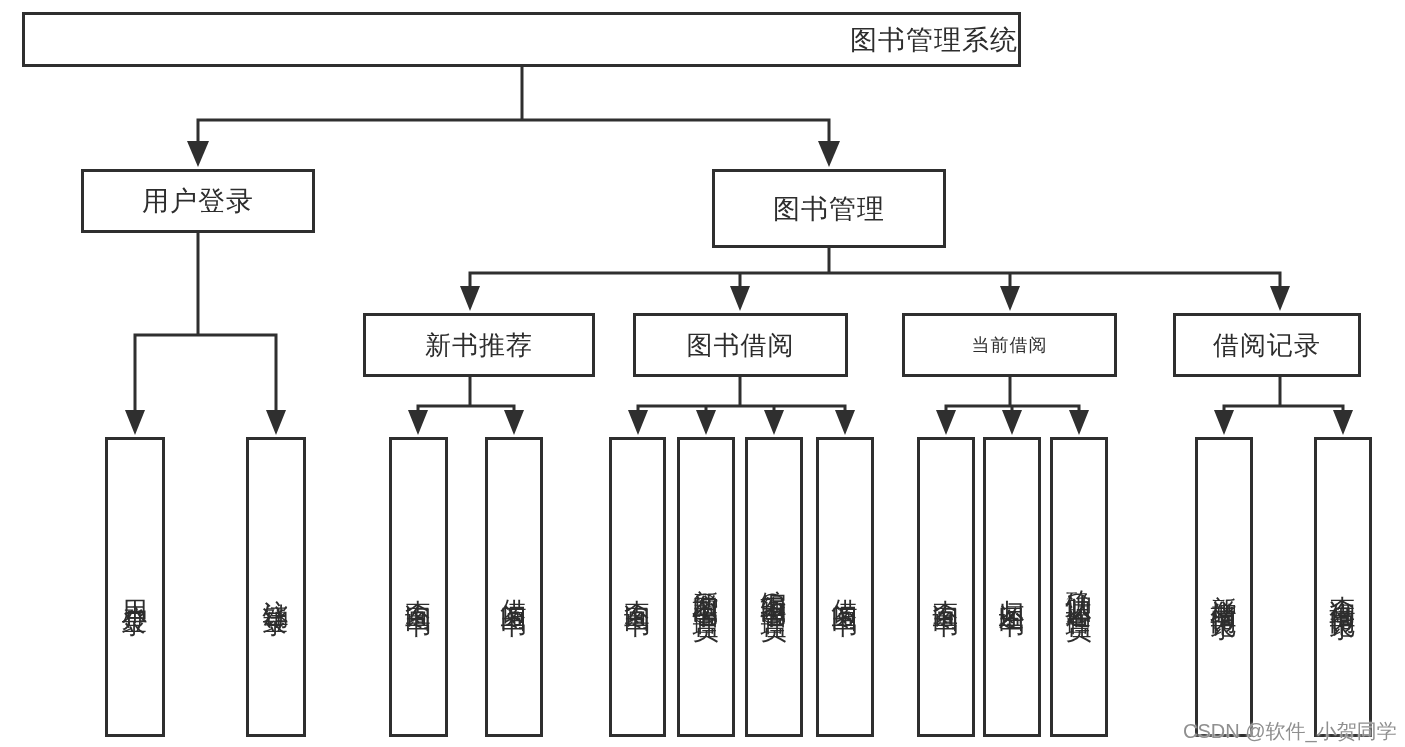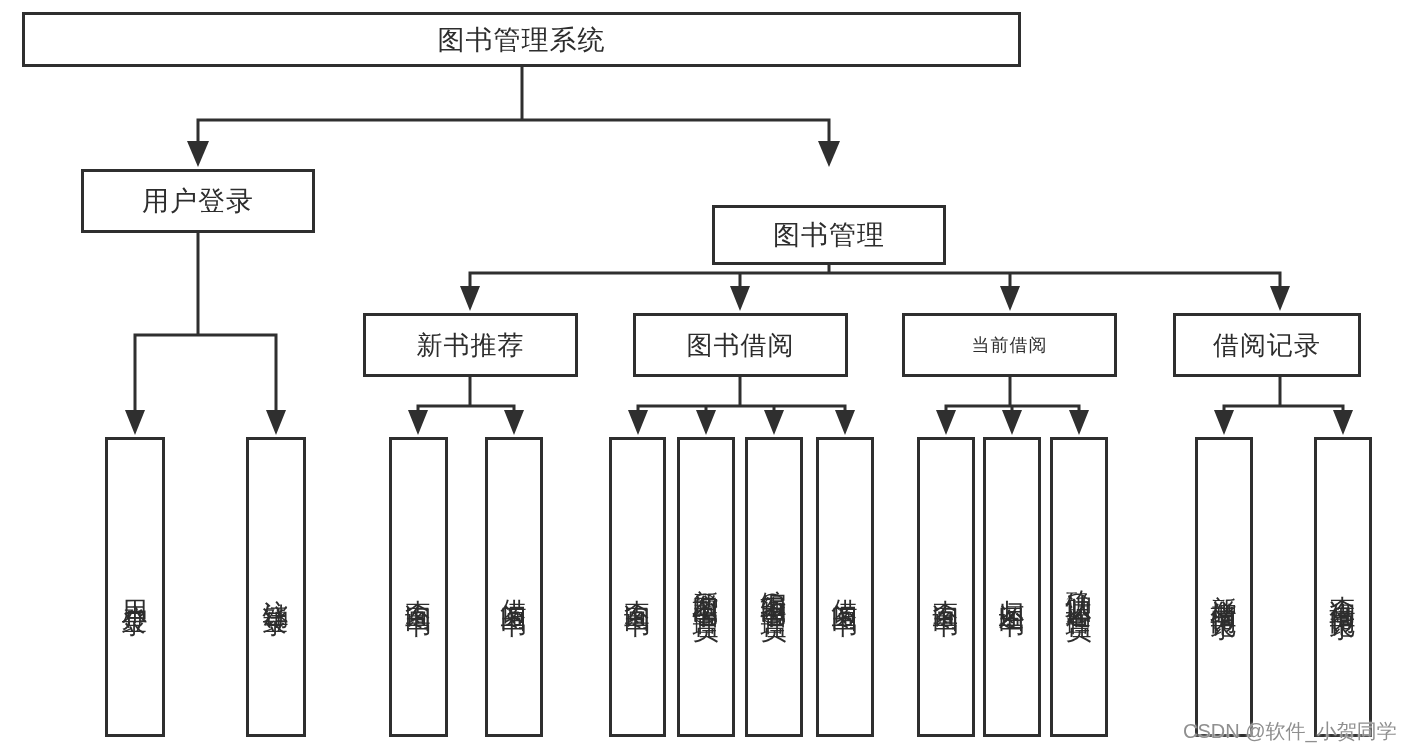--- a/index.html
+++ b/index.html
@@ -105,32 +105,32 @@
     <polygon fill="#2f2f2f" stroke="none" points="936,410 956,410 946,435"></polygon>
     <polygon fill="#2f2f2f" stroke="none" points="1002,410 1022,410 1012,435"></polygon>
     <polygon fill="#2f2f2f" stroke="none" points="1069,410 1089,410 1079,435"></polygon>
 
     <path d="M1280 377 V406"></path>
     <path d="M1224 412 V406 H1343 V412"></path>
     <polygon fill="#2f2f2f" stroke="none" points="1214,410 1234,410 1224,435"></polygon>
     <polygon fill="#2f2f2f" stroke="none" points="1333,410 1353,410 1343,435"></polygon>
   </svg>
 
-  <div class="hnode" style="left:22px; top:12px; width:999px; height:55px;">
+  <div class="hnode" style="left:22px; top:12px; width:999px; height:55px;justify-content:flex-end;">
     <span>图书管理系统</span>
   </div>
 
   <div class="hnode" style="left:81px; top:169px; width:234px; height:64px;">
     <span>用户登录</span>
   </div>
-  <div class="hnode" style="left:712px; top:169px; width:234px; height:60px;margin-top:36px;">
+  <div class="hnode" style="left:712px; top:169px; width:234px; height:79px;">
     <span>图书管理</span>
   </div>
 
-  <div class="hnode" style="left:363px; top:313px; width:215px; height:64px; font-size:26px;">
+  <div class="hnode" style="left:363px; top:313px; width:232px; height:64px; font-size:26px;">
     <span>新书推荐</span>
   </div>
   <div class="hnode" style="left:633px; top:313px; width:215px; height:64px; font-size:26px;">
     <span>图书借阅</span>
   </div>
   <div class="hnode" style="left:902px; top:313px; width:215px; height:64px; font-size:18px;">
     <span>当前借阅</span>
   </div>
   <div class="hnode" style="left:1173px; top:313px; width:188px; height:64px; font-size:26px;">
     <span>借阅记录</span>

